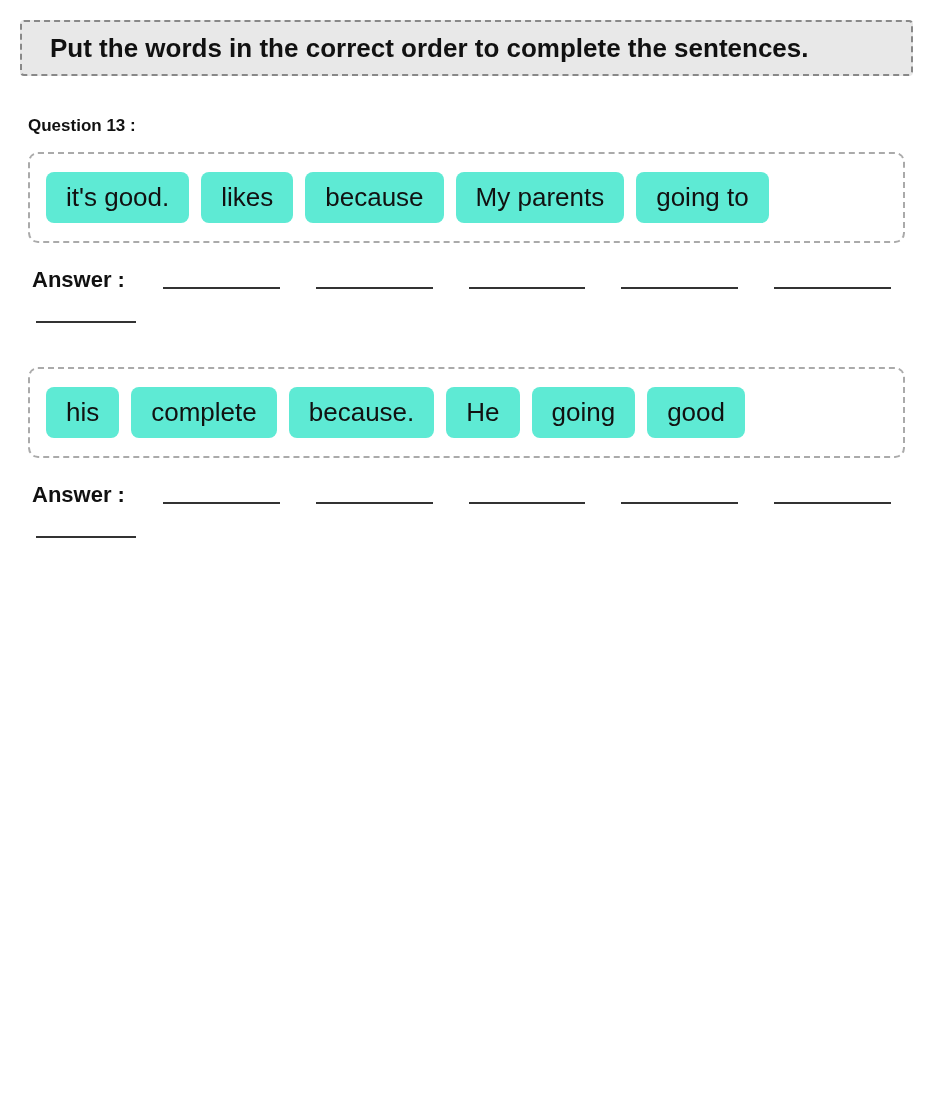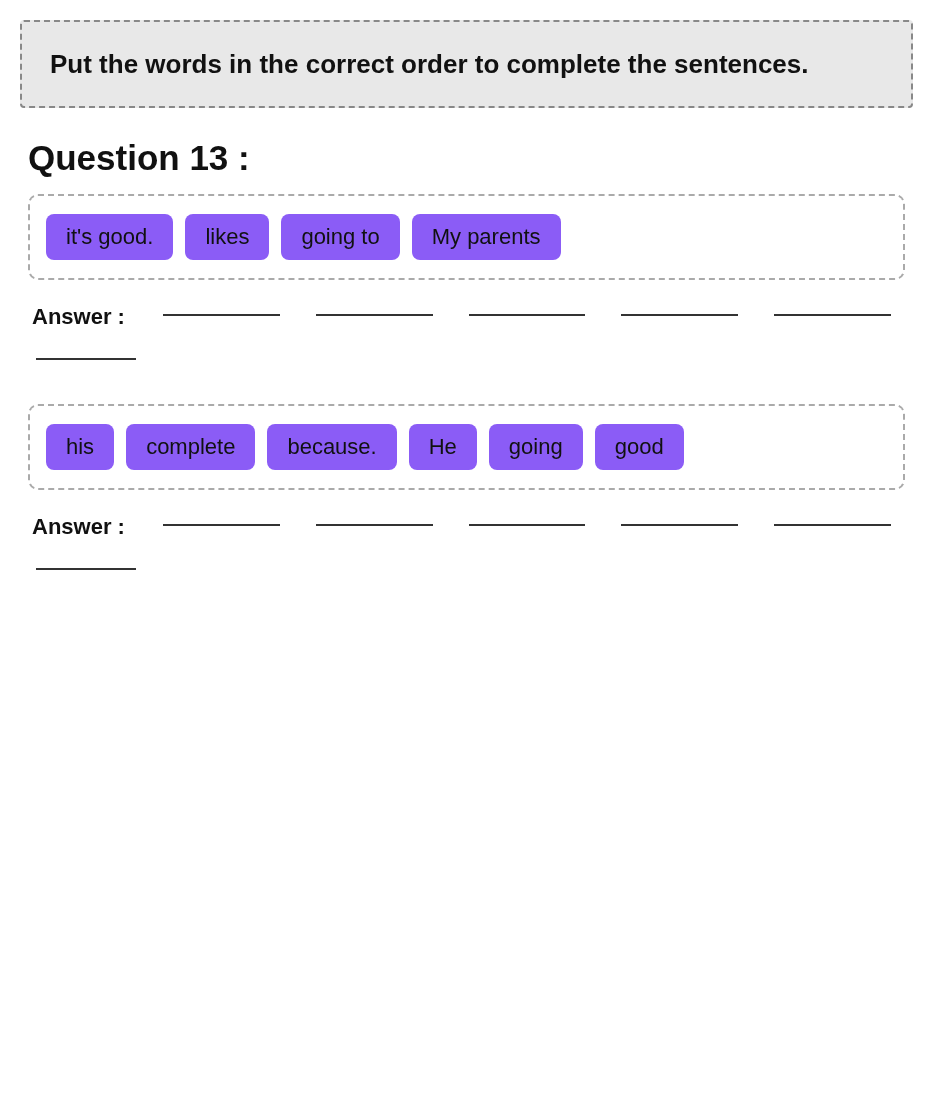--- a/index.html
+++ b/index.html
@@ -13,70 +13,70 @@
       background: #ffffff;
       width: 933px;
       min-height: 1095px;
       padding: 20px;
     }
 
     .instruction-box {
       background: #e8e8e8;
       border: 2.5px dashed #888;
       border-radius: 4px;
-      padding: 24px 28px;
-      margin-bottom: 30px;
+      padding: 8px 28px;
+      margin-bottom: 40px;
     }
 
     .instruction-text {
       font-size: 26px;
       font-weight: 800;
       color: #111;
       line-height: 1.4;
     }
 
     .question-section {
       margin-bottom: 40px;
       padding: 0 8px;
     }
 
     .question-label {
-      font-size: 35px;
+      font-size: 17px;
       font-weight: 800;
       color: #111;
       margin-bottom: 16px;
     }
 
     .words-box {
       border: 2px dashed #aaa;
       border-radius: 10px;
       padding: 18px 16px;
       display: flex;
       flex-wrap: wrap;
       gap: 12px;
       margin-bottom: 24px;
     }
 
     .word-chip {
-      background: #8b5cf6;
+      background: #5eead4;
       border-radius: 8px;
       padding: 10px 20px;
-      font-size: 22px;
+      font-size: 26px;
       font-weight: 400;
       color: #111;
       cursor: pointer;
     }
 
     .answer-section {
       padding: 0 4px;
     }
 
     .answer-row {
       display: flex;
-      align-items: center;
+      align-items: flex-end;
       gap: 16px;
       margin-bottom: 12px;
     }
 
     .answer-label {
       font-size: 22px;
       font-weight: 700;
       color: #111;
       margin-right: 12px;
       white-space: nowrap;
@@ -110,22 +110,23 @@
 
 <div class="instruction-box">
   <p class="instruction-text">Put the words in the correct order to complete the sentences.</p>
 </div>
 
 <div class="question-section">
   <div class="question-label">Question 13 :</div>
   <div class="words-box">
     <span class="word-chip">it's good.</span>
     <span class="word-chip">likes</span>
+    <span class="word-chip">because</span>
+    <span class="word-chip">My parents</span>
     <span class="word-chip">going to</span>
-    <span class="word-chip">My parents</span>
   </div>
   <div class="answer-section">
     <div class="answer-row">
       <span class="answer-label">Answer :</span>
       <span class="answer-line"></span>
       <span class="answer-line"></span>
       <span class="answer-line"></span>
       <span class="answer-line"></span>
       <span class="answer-line"></span>
     </div>

